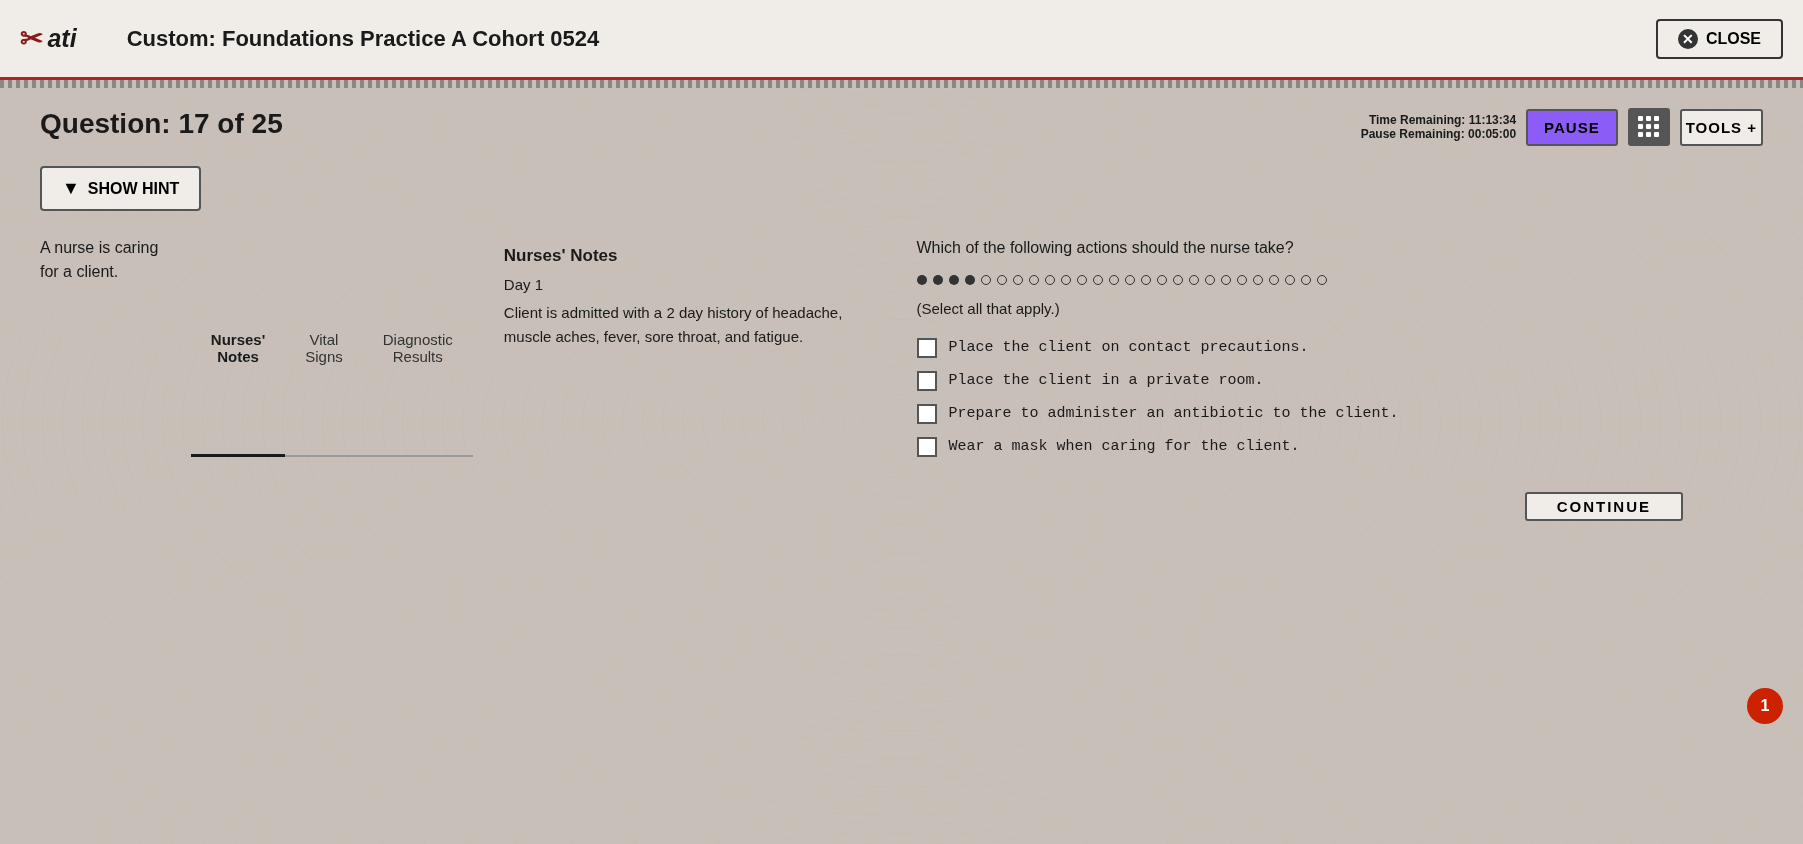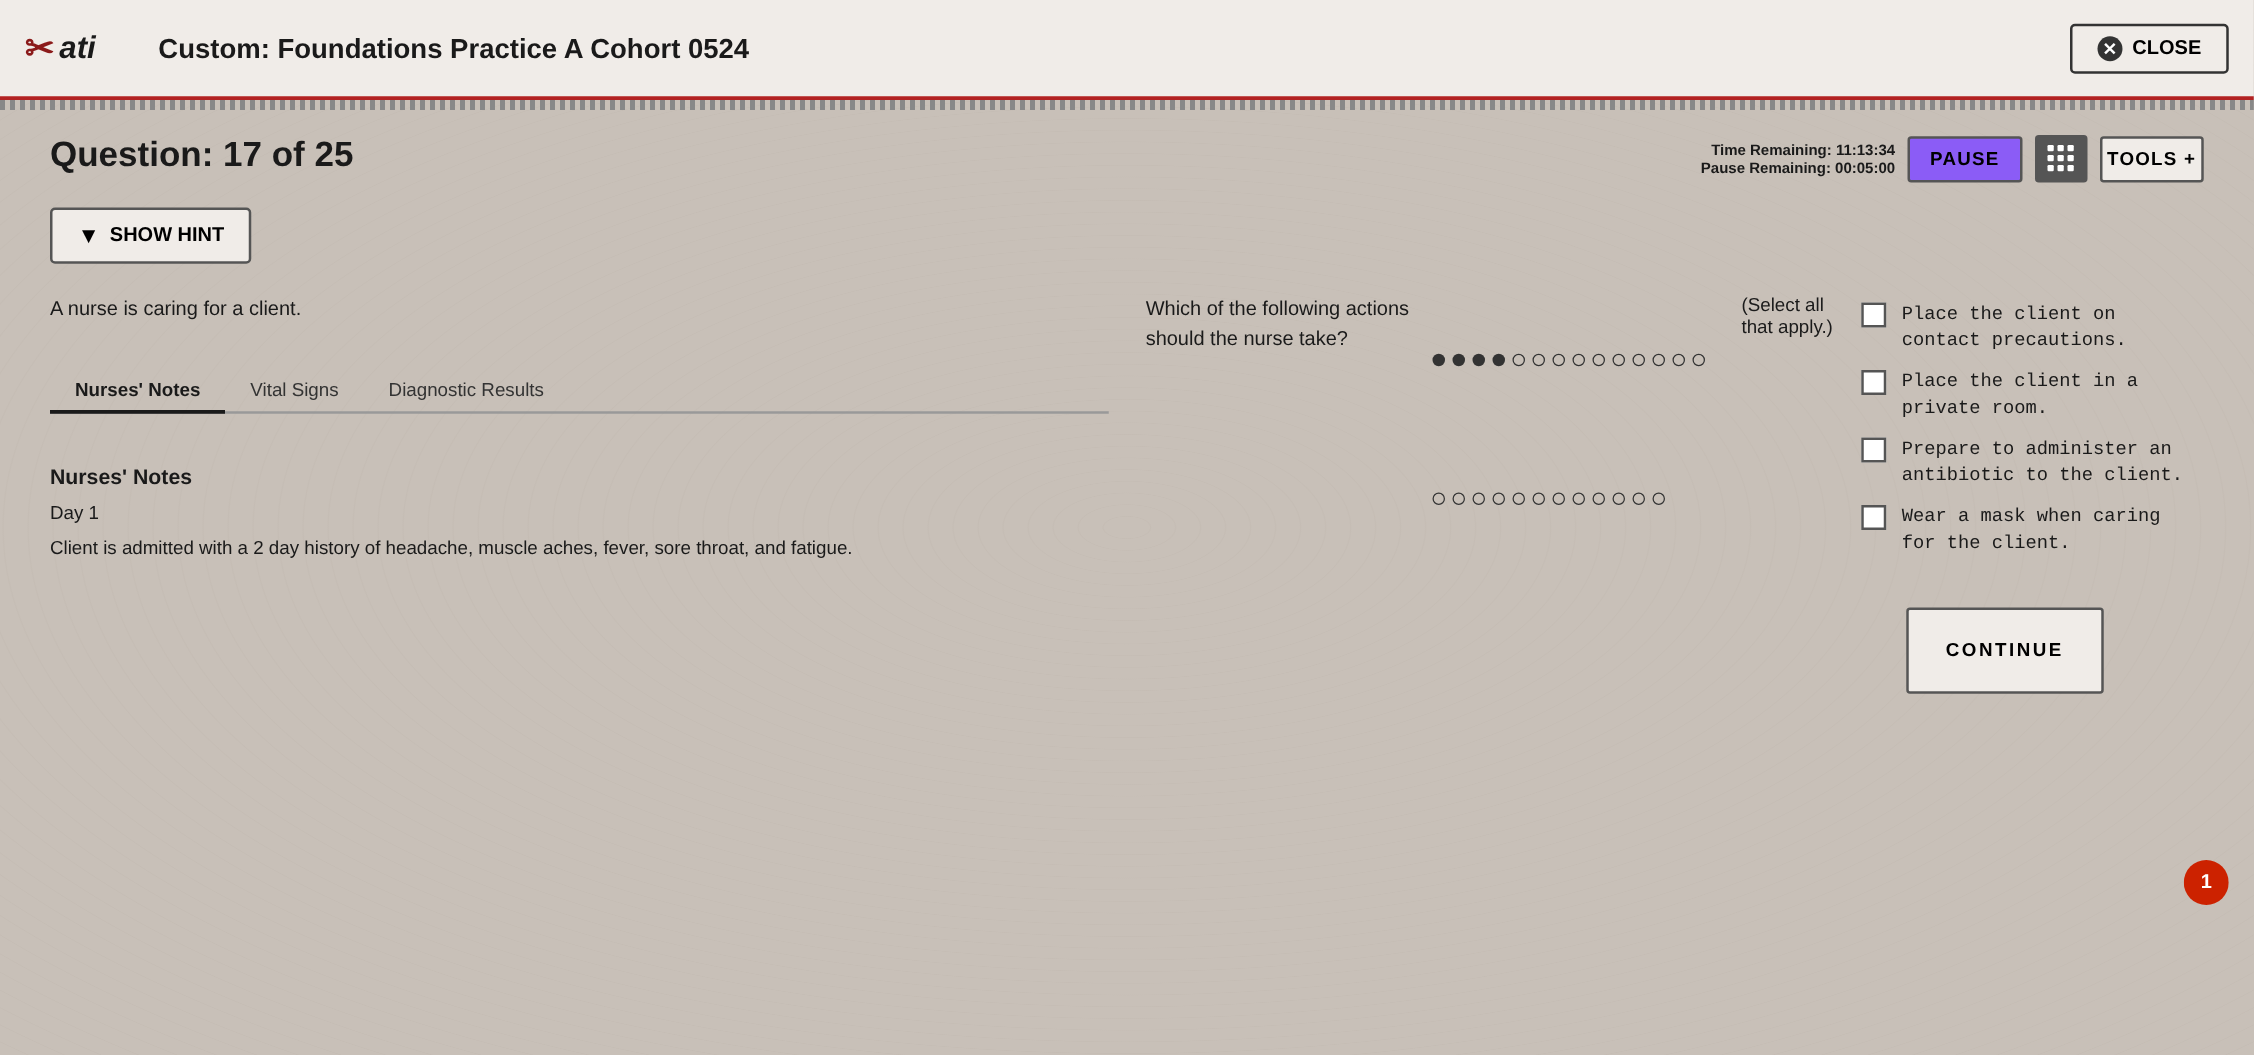--- a/index.html
+++ b/index.html
@@ -217,21 +217,21 @@
     
     .two-column {
       display: grid;
       grid-template-columns: 1fr 1fr;
       gap: 30px;
       margin-top: 10px;
     }
 
     .left-panel {
       display: flex;
-      flex-direction: column;
+      flex-direction: row;
       gap: 31px;
     }
 
     .scenario-text {
       font-size: 16px;
       color: #1a1a1a;
       line-height: 1.5;
     }
 
     
@@ -286,21 +286,21 @@
 
     .notes-content {
       font-size: 15px;
       color: #1a1a1a;
       line-height: 1.6;
     }
 
     
     .right-panel {
       display: flex;
-      flex-direction: row;
+      flex-direction: column;
       gap: 15px;
     }
 
     .question-text {
       font-size: 16px;
       color: #1a1a1a;
       line-height: 1.5;
     }
 
     
@@ -365,21 +365,21 @@
       display: flex;
       justify-content: flex-end;
       margin-top: 20px;
       padding-right: 80px;
     }
 
     .continue-button {
       background: #f0ece8;
       border: 2px solid #555;
       border-radius: 3px;
-      padding: 24px 30px;
+      padding: 4px 30px;
       font-size: 15px;
       font-weight: bold;
       cursor: pointer;
       letter-spacing: 2px;
     }
 
     
     .notification-badge {
       position: fixed;
       right: 20px;

